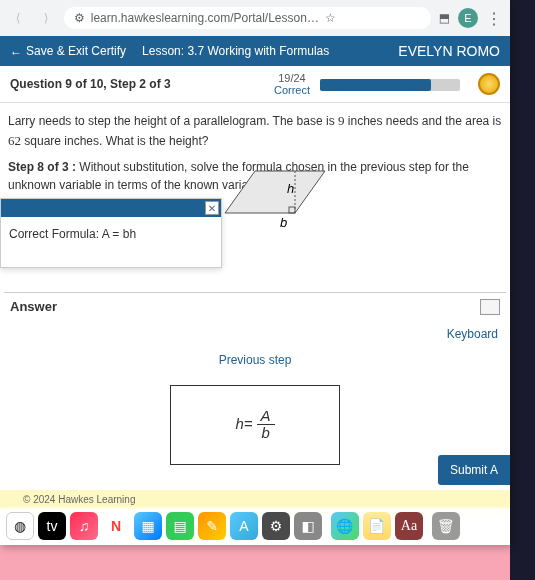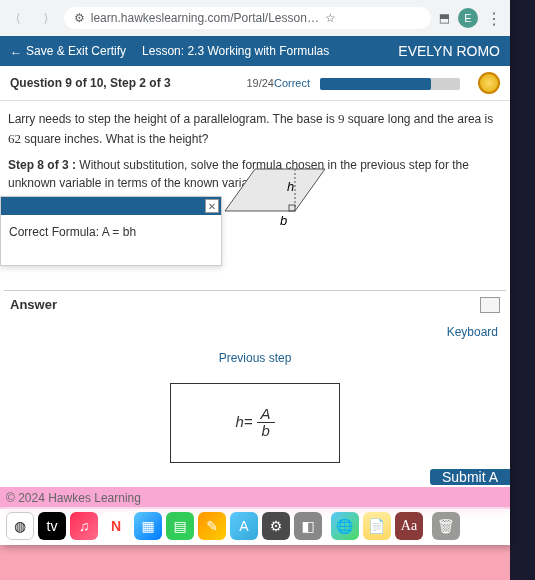--- a/index.html
+++ b/index.html
@@ -10,21 +10,21 @@
 .url-area{flex:1;display:flex;align-items:center;gap:6px;background:#fff;border-radius:14px;padding:4px 10px;font-size:12px;color:#5f6368}
 .star{color:#5f6368}
 .prof{width:20px;height:20px;border-radius:50%;background:#4a9b8e;color:#fff;display:flex;align-items:center;justify-content:center;font-size:11px}
 .menu-dots{font-size:16px;color:#5f6368}
 .app-bar{height:30px;background:#1e6091;color:#fff;display:flex;align-items:center;padding:0 10px;font-size:12px}
 .save-exit{display:flex;align-items:center;gap:4px}
 .lesson{margin-left:16px}
 .user{margin-left:auto;font-size:14px}
 .progress-row{display:flex;align-items:center;padding:6px 10px;gap:10px;border-bottom:1px solid #ddd}
 .qtitle{font-weight:bold;font-size:12px;color:#333}
-.prog-block{margin-left:auto;display:flex;flex-direction:row;align-items:center;font-size:11px;color:#555}
+.prog-block{margin-left:auto;display:flex;flex-direction:column;align-items:center;font-size:11px;color:#555}
 .prog-bar{width:140px;height:12px;background:#d0d0d0;border-radius:2px;margin-top:2px;position:relative}
 .prog-fill{height:100%;background:#1e6091;border-radius:2px}
 .coin{width:22px;height:22px;border-radius:50%;background:radial-gradient(circle,#ffd966,#e0a800);margin-left:8px;border:2px solid #cc8400}
 .content{padding:8px 4px;font-size:12px;color:#333;line-height:1.5;position:relative}
 .ptext{padding:0 4px 8px}
 .step{padding:0 4px 8px}
 .num{font-family:'Times New Roman',serif;font-size:13px}
 .figure{position:absolute;top:60px;left:215px;width:120px;height:70px}
 .formula-popup{position:absolute;top:95px;left:0;width:222px;background:#fff;border:1px solid #ccc;box-shadow:0 2px 6px rgba(0,0,0,0.15);z-index:5}
 .popup-header{height:18px;background:#1e6091;display:flex;justify-content:flex-end;align-items:center;padding-right:2px}
@@ -32,22 +32,22 @@
 .popup-body{padding:8px;font-size:12px;min-height:50px}
 .answer-row{display:flex;align-items:center;padding:4px 6px;border-top:1px solid #ccc;margin-top:90px}
 .answer-label{font-weight:bold;font-size:13px;color:#333}
 .kb-icon{margin-left:auto;width:20px;height:16px;border:1px solid #999;background:#f5f5f5}
 .keyboard-link{text-align:right;padding:4px 8px;font-size:12px;color:#1e6091}
 .prev-link{text-align:center;padding:4px 8px;font-size:12px;color:#1e6091}
 .answer-box{width:170px;height:80px;border:1px solid #333;margin:12px auto;display:flex;align-items:center;justify-content:center;font-family:'Times New Roman',serif;font-style:italic;font-size:15px}
 .frac{display:inline-flex;flex-direction:column;align-items:center;margin-left:4px}
 .frac-top{border-bottom:1px solid #333;padding:0 4px;line-height:1.1}
 .frac-bot{padding:0 4px;line-height:1.1}
-.submit{position:absolute;right:0;bottom:60px;background:#1e6091;color:#fff;padding:0 12px;font-size:14px;border:none;border-top-left-radius:3px;border-bottom-left-radius:3px}
-.footer{position:absolute;bottom:36px;left:0;right:0;font-size:12px;color:#666;padding:4px 6px;background:#f9a8d4}
+.submit{position:absolute;right:0;bottom:60px;background:#1e6091;color:#fff;padding:8px 12px;font-size:12px;border:none;border-top-left-radius:3px;border-bottom-left-radius:3px}
+.footer{position:absolute;bottom:36px;left:0;right:0;font-size:10px;color:#666;padding:4px 23px;background:#fef9c3}
 .dock{position:absolute;bottom:0;left:0;right:0;height:38px;background:rgba(255,255,255,0.25);display:flex;align-items:center;gap:4px;padding:0 6px;backdrop-filter:blur(4px)}
 .dock-icon{width:28px;height:28px;border-radius:6px;display:flex;align-items:center;justify-content:center;font-size:14px;color:#fff;flex-shrink:0}
 .d1{background:#fff;color:#000;border:1px solid #ccc}
 .d2{background:#000}
 .d3{background:linear-gradient(135deg,#ff2d55,#ff6b8a)}
 .d4{background:#fff;color:#ff3b30;font-weight:bold}
 .d5{background:linear-gradient(135deg,#5ac8fa,#007aff)}
 .d6{background:linear-gradient(135deg,#34c759,#30d158)}
 .d7{background:linear-gradient(135deg,#ff9500,#ffcc00)}
 .d8{background:linear-gradient(135deg,#5ac8fa,#34aadc)}
@@ -75,39 +75,39 @@
     <span style="color:#5f6368">⬒</span>
     <div class="prof">E</div>
     <span class="menu-dots">⋮</span>
   </div>
 
   <div class="app-bar">
     <div class="save-exit">
       <span>←</span>
       <span>Save &amp; Exit Certify</span>
     </div>
-    <div class="lesson">Lesson: 2.3 Working with Formulas</div>
+    <div class="lesson">Lesson: 3.7 Working with Formulas</div>
     <div class="user">EVELYN ROMO</div>
   </div>
 
   <div class="progress-row">
     <div class="qtitle">Question 9 of 10, Step 2 of 3</div>
     <div class="prog-block">
       <span>19/24</span>
       <span style="color:#1e6091">Correct</span>
     </div>
     <div class="prog-bar">
       <div class="prog-fill" id="pfill" style="width: 79%;"></div>
     </div>
     <div class="coin"></div>
   </div>
 
   <div class="content">
     <div class="ptext">
-      <span>Larry needs to step the height of a parallelogram. The base is </span><span class="num">9</span><span> square long and the area is </span><span class="num">62</span><span> square inches.  What is the height?</span>
+      <span>Larry needs to step the height of a parallelogram. The base is </span><span class="num">9</span><span> inches needs and the area is </span><span class="num">62</span><span> square inches.  What is the height?</span>
     </div>
     <div class="step">
       <b>Step 8 of 3 :</b><span>  Without substitution, solve the formula chosen in the previous step for the unknown variable in terms of the known variable(s).</span>
     </div>
 
     <svg class="figure" viewBox="0 0 120 70">
       <polygon points="10,50 80,50 110,8 40,8" fill="#e8e8e8" stroke="#555" stroke-width="1"></polygon>
       <line x1="80" y1="50" x2="80" y2="8" stroke="#555" stroke-width="1" stroke-dasharray="2,2"></line>
       <rect x="74" y="44" width="6" height="6" fill="none" stroke="#555" stroke-width="1"></rect>
       <text x="72" y="30" font-family="Times New Roman" font-style="italic" font-size="13">h</text>

